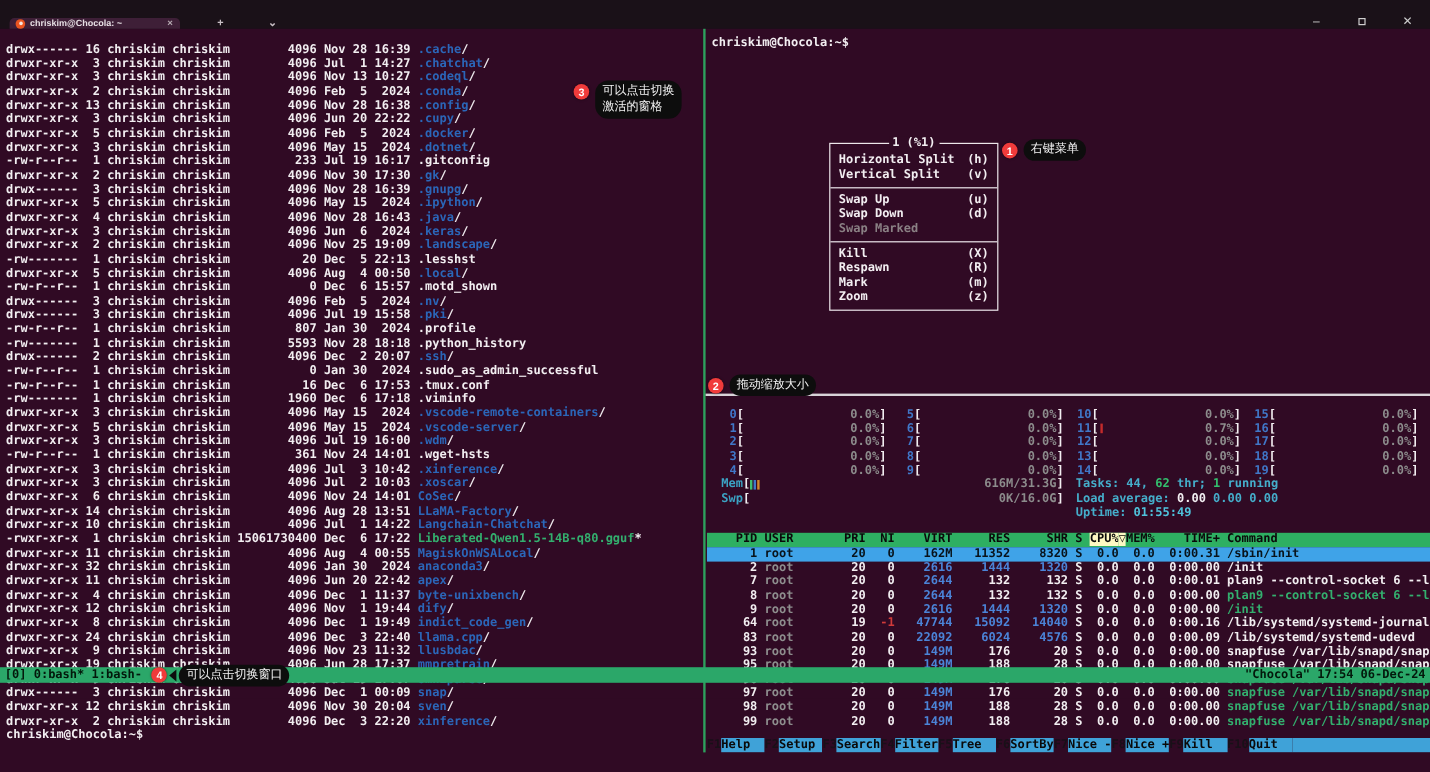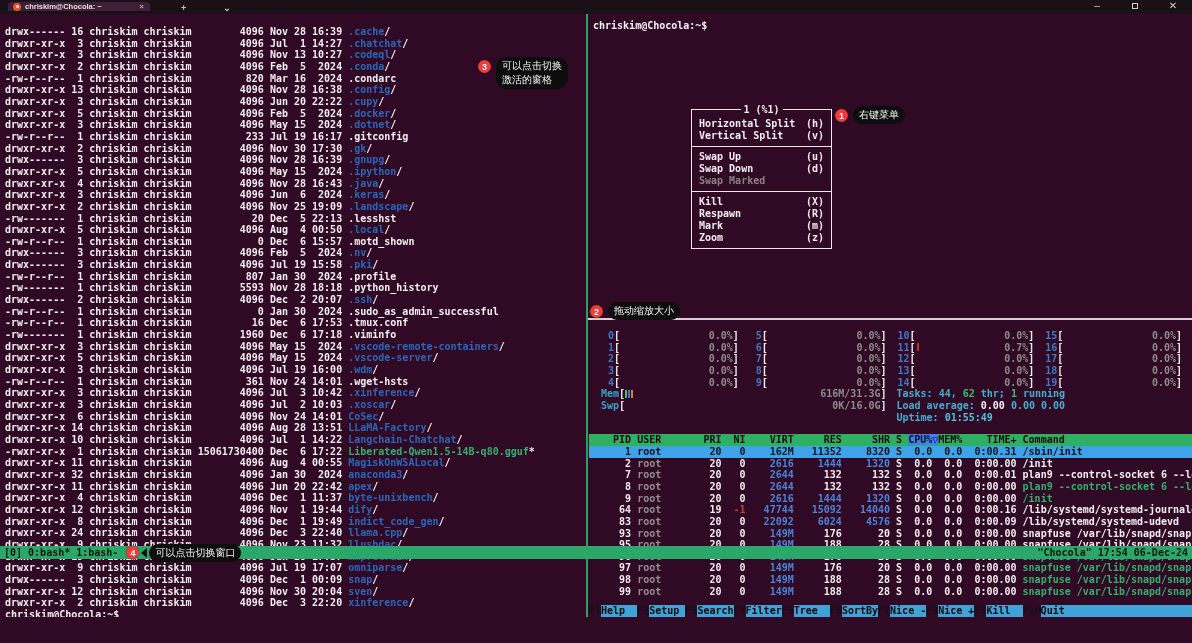--- a/index.html
+++ b/index.html
@@ -1,20 +1,20 @@
 <!DOCTYPE html>
 <html><head>
 <meta charset="utf-8">
 <style>
   * { margin:0; padding:0; box-sizing:border-box; }
   html,body { background:#111; }
   .window { width:1192px; height:643px; background:#300A24; position:relative; overflow:hidden;
             font-family:"DejaVu Sans Mono",monospace; }
   
-  .titlebar { height:14px; background:#1A1118; display:flex; align-items:flex-start;gap:25px; }
+  .titlebar { height:24px; background:#1A1118; display:flex; align-items:flex-end;gap:25px; }
   .tab { width:142px; background:#3E1F37; border-radius:4px 4px 0 0; margin-left:8px; margin-top:2px;
          display:flex; align-items:center; padding:0 5px; gap:4px; }
   .ubuntu-icon { width:8px; height:8px; border-radius:50%; background:#E95420; position:relative; flex:0 0 auto;}
   .ubuntu-icon::after { content:""; position:absolute; left:2.5px; top:2.5px; width:3px; height:3px;
          border-radius:50%; background:#f7e6df; }
   .tab-title { font:bold 7.5px "Liberation Sans",sans-serif; color:#E6DFE4; flex:1; white-space:nowrap; overflow:hidden;}
   .tab-close { color:#B5A9B1; font:bold 8px "Liberation Sans",sans-serif; padding:0 1px; }
   .tb-btn { color:#C8BFC5; font:bold 9px "Liberation Sans",sans-serif; margin-top:3px; padding:0 6px; }
   .wincontrols { margin-left:auto; display:flex; }
   .wc { width:38px; display:flex; align-items:center; justify-content:center; color:#CFCFCF;
@@ -53,21 +53,21 @@
   .memlabel { color:#3BA3C4; min-width:13px; text-align:right;}
   .membar { flex:1; display:flex; align-items:center; }
   .membar i { width:2px; height:8px; margin-right:1px; display:inline-block; }
   .mb-g { background:#3FBF6F; } .mb-b { background:#4077C8; } .mb-o { background:#D4862C; }
   .memspacer { flex:1; }
   .memval { color:#8C8C8C; }
   .htext { flex:1; white-space:pre; }
   .cyan { color:#45AECB; } .green { color:#33C06E;text-align:center; } .white { color:#F2EEF1;margin-top:46px; } .cyanv { color:#4FC3DC; }
   .ptable { margin-top:11px; }
   .phead { background:#2EAF62; color:#0A0A0A; white-space:pre; padding-left:6px; }
-  .phead .sortcol { background:#3b82f6; }
+  .phead .sortcol { background:#fef9c3; }
   .prow { white-space:pre; padding-left:6px; color:#F2EEF1; }
   .prow .user { color:#8E8E8E; }
   .prow .blue { color:#4B84D8; }
   .prow .red { color:#D03A3A; }
   .prow .greencmd { color:#33AF6E; }
   .prow.sel { background:#3FA3E8; }
   .prow.sel, .prow.sel span { color:#08131B !important; }
   .fnbar { margin-top:auto; display:flex; white-space:pre; }
   .fnkey { display:flex; }
   .fk { color:#181018; }
@@ -113,21 +113,20 @@
   </div>
 
   <div class="terminal">
 
     <div class="pane left-pane">
       <div id="ls-output">
           <div class="row"><span>drwx------ 16 chriskim chriskim        4096 Nov 28 16:39 </span><span class="dirname">.cache</span><span>/</span></div>
           <div class="row"><span>drwxr-xr-x  3 chriskim chriskim        4096 Jul  1 14:27 </span><span class="dirname">.chatchat</span><span>/</span></div>
           <div class="row"><span>drwxr-xr-x  3 chriskim chriskim        4096 Nov 13 10:27 </span><span class="dirname">.codeql</span><span>/</span></div>
           <div class="row"><span>drwxr-xr-x  2 chriskim chriskim        4096 Feb  5  2024 </span><span class="dirname">.conda</span><span>/</span></div>
-          <div class="row"><span>-rw-r--r--  1 chriskim chriskim         820 Mar 16  2024 </span><span>.condarc</span></div>
           <div class="row"><span>drwxr-xr-x 13 chriskim chriskim        4096 Nov 28 16:38 </span><span class="dirname">.config</span><span>/</span></div>
           <div class="row"><span>drwxr-xr-x  3 chriskim chriskim        4096 Jun 20 22:22 </span><span class="dirname">.cupy</span><span>/</span></div>
           <div class="row"><span>drwxr-xr-x  5 chriskim chriskim        4096 Feb  5  2024 </span><span class="dirname">.docker</span><span>/</span></div>
           <div class="row"><span>drwxr-xr-x  3 chriskim chriskim        4096 May 15  2024 </span><span class="dirname">.dotnet</span><span>/</span></div>
           <div class="row"><span>-rw-r--r--  1 chriskim chriskim         233 Jul 19 16:17 </span><span>.gitconfig</span></div>
           <div class="row"><span>drwxr-xr-x  2 chriskim chriskim        4096 Nov 30 17:30 </span><span class="dirname">.gk</span><span>/</span></div>
           <div class="row"><span>drwx------  3 chriskim chriskim        4096 Nov 28 16:39 </span><span class="dirname">.gnupg</span><span>/</span></div>
           <div class="row"><span>drwxr-xr-x  5 chriskim chriskim        4096 May 15  2024 </span><span class="dirname">.ipython</span><span>/</span></div>
           <div class="row"><span>drwxr-xr-x  4 chriskim chriskim        4096 Nov 28 16:43 </span><span class="dirname">.java</span><span>/</span></div>
           <div class="row"><span>drwxr-xr-x  3 chriskim chriskim        4096 Jun  6  2024 </span><span class="dirname">.keras</span><span>/</span></div>

